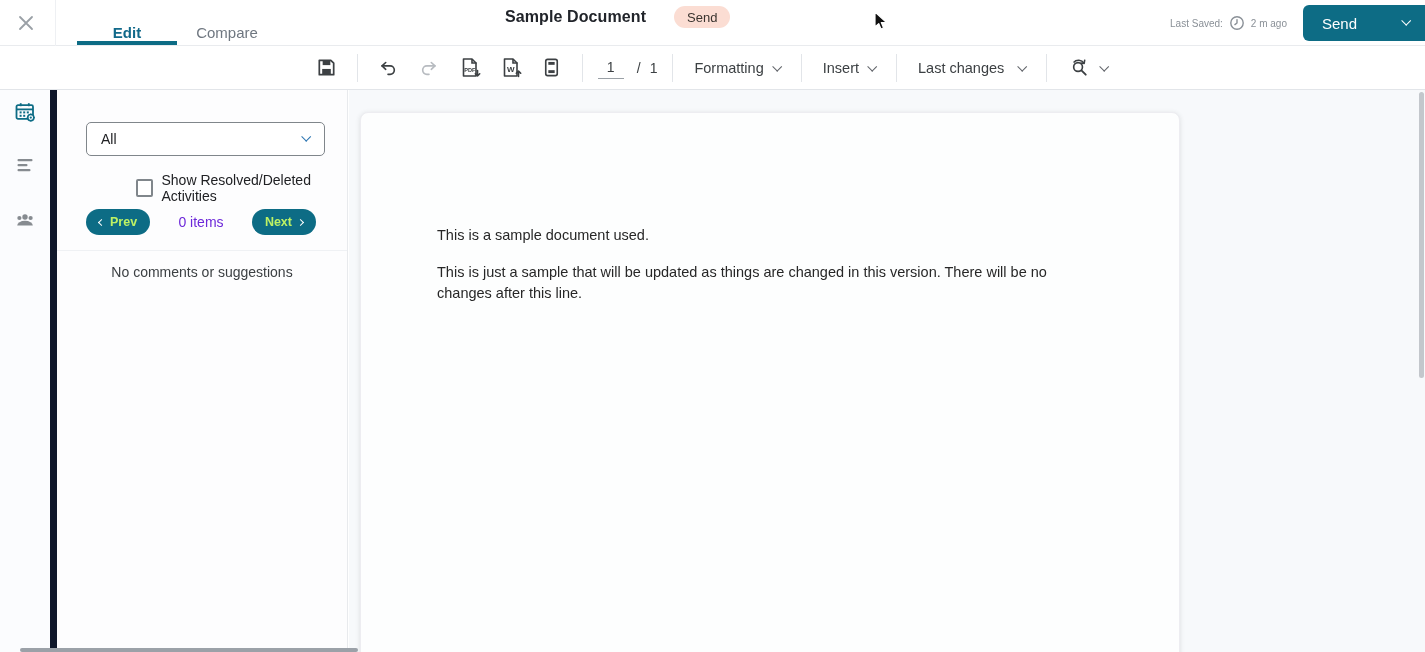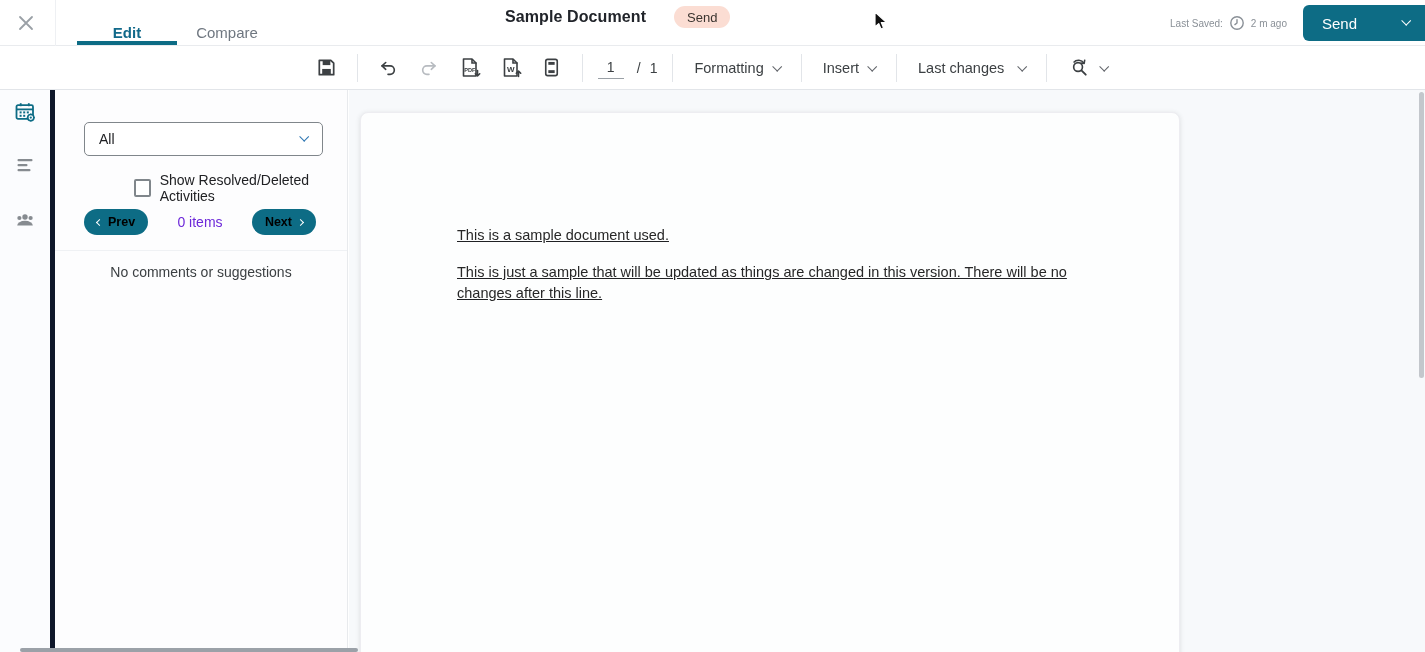--- a/index.html
+++ b/index.html
@@ -31,34 +31,34 @@
   .toolbar { position:absolute; top:46px; left:0; right:0; height:44px; background:#fff; border-bottom:1px solid #e2e5e9; display:flex; align-items:center; justify-content:center; gap:11px; z-index:3; }
   .tb-sep { width:1px; height:28px; background:#e2e5e9; margin:0 4px; }
   .tb-icon-btn { width:30px; height:30px; background:none; border:none; display:flex; align-items:center; justify-content:center; cursor:pointer; }
   .tb-drop { display:flex; align-items:center; gap:9px; background:none; border:none; font-family:inherit; font-size:14.5px; color:#3c4043; padding:4px 6px; cursor:pointer; }
   .page-input { width:26px; border:none; border-bottom:1px solid #9aa0a6; text-align:center; font-size:14px; color:#3c4043; background:transparent; padding:2px 0 3px; font-family:inherit; }
   .page-total { display:flex; gap:9px; font-size:14px; color:#3c4043; margin-left:2px; }
   
   .workspace { position:absolute; top:90px; left:0; right:0; bottom:0; }
   .rail { position:absolute; left:0; top:0; width:50px; height:100%; background:#fbfcfe; display:flex; flex-direction:column; align-items:center; padding-top:10px; gap:30px; }
   .rail-btn { width:24px; height:24px; background:none; border:none; padding:0; cursor:pointer; }
-  .panel { position:absolute; left:50px; top:0; width:298px; height:100%; background:#fdfdfe; border-left:5px solid #0f172a; border-right:1px solid #e8eaed; }
+  .panel { position:absolute; left:50px; top:0; width:298px; height:100%; background:#fdfdfe; border-left:7px solid #0f172a; border-right:1px solid #e8eaed; }
   .filter-select { position:absolute; left:29px; top:32px; width:239px; height:34px; border:1px solid #80868b; border-radius:5px; background:#fff; display:flex; align-items:center; justify-content:space-between; padding:0 15px 0 14px; font-size:14px; color:#202124; cursor:pointer; font-family:inherit; }
   .checkbox-row { position:absolute; left:31px; top:82px; display:flex; align-items:center; gap:9px;margin-left:48px; }
   .checkbox { width:18px; height:18px; border:2px solid #80868b; border-radius:2px; background:#fff; cursor:pointer; }
   .checkbox-label { font-size:14px; color:#202124; }
   .nav-row { position:absolute; left:29px; right:31px; top:119px; height:26px; display:flex; align-items:center; justify-content:space-between; }
-  .pill-btn { height:26px; background:#0d6c85; color:#000000; border:none; border-radius:13px; font-size:12.5px; font-weight:700; display:flex; align-items:center; gap:6px; padding:0 13px; cursor:pointer; font-family:inherit; }
+  .pill-btn { height:26px; background:#0d6c85; color:#bef264; border:none; border-radius:13px; font-size:12.5px; font-weight:700; display:flex; align-items:center; gap:6px; padding:0 13px; cursor:pointer; font-family:inherit; }
   .items-count { font-size:14px; color:#6d28d9; }
   .panel-divider { position:absolute; top:160px; left:0; width:100%; height:1px; background:#eff1f4; }
   .empty-state { position:absolute; top:174px; left:0; width:100%; text-align:center; font-size:14px; color:#3c4043; }
   
   .canvas { position:absolute; left:349px; top:0; right:0; bottom:0; background:#f7f9fb; }
   .doc-page { position:absolute; left:11px; top:22px; width:820px; bottom:-12px; background:#fdfefe; border:1px solid #ededf1; border-radius:8px; box-shadow:0 1px 5px rgba(60,64,67,.14); }
-  .doc-content { padding:112px 0 0 96px; width:716px;text-decoration:underline; }
+  .doc-content { padding:112px 0 0 76px; width:716px; }
   .doc-content p { font-size:14.5px; line-height:21px; color:#272727; width:620px; margin-bottom:16px; }
   
   .v-thumb { position:absolute; right:1px; top:92px; width:5px; height:286px; background:#c3c7cc; border-radius:3px; z-index:6; }
   .h-thumb { position:absolute; left:20px; bottom:0; width:338px; height:4px; background:#9ba1a8; border-radius:2px; z-index:6; }
   .cursor { position:absolute; left:870px; top:10px; z-index:99; pointer-events:none; }
 </style>
 </head>
 <body>
 
 <div class="app">

